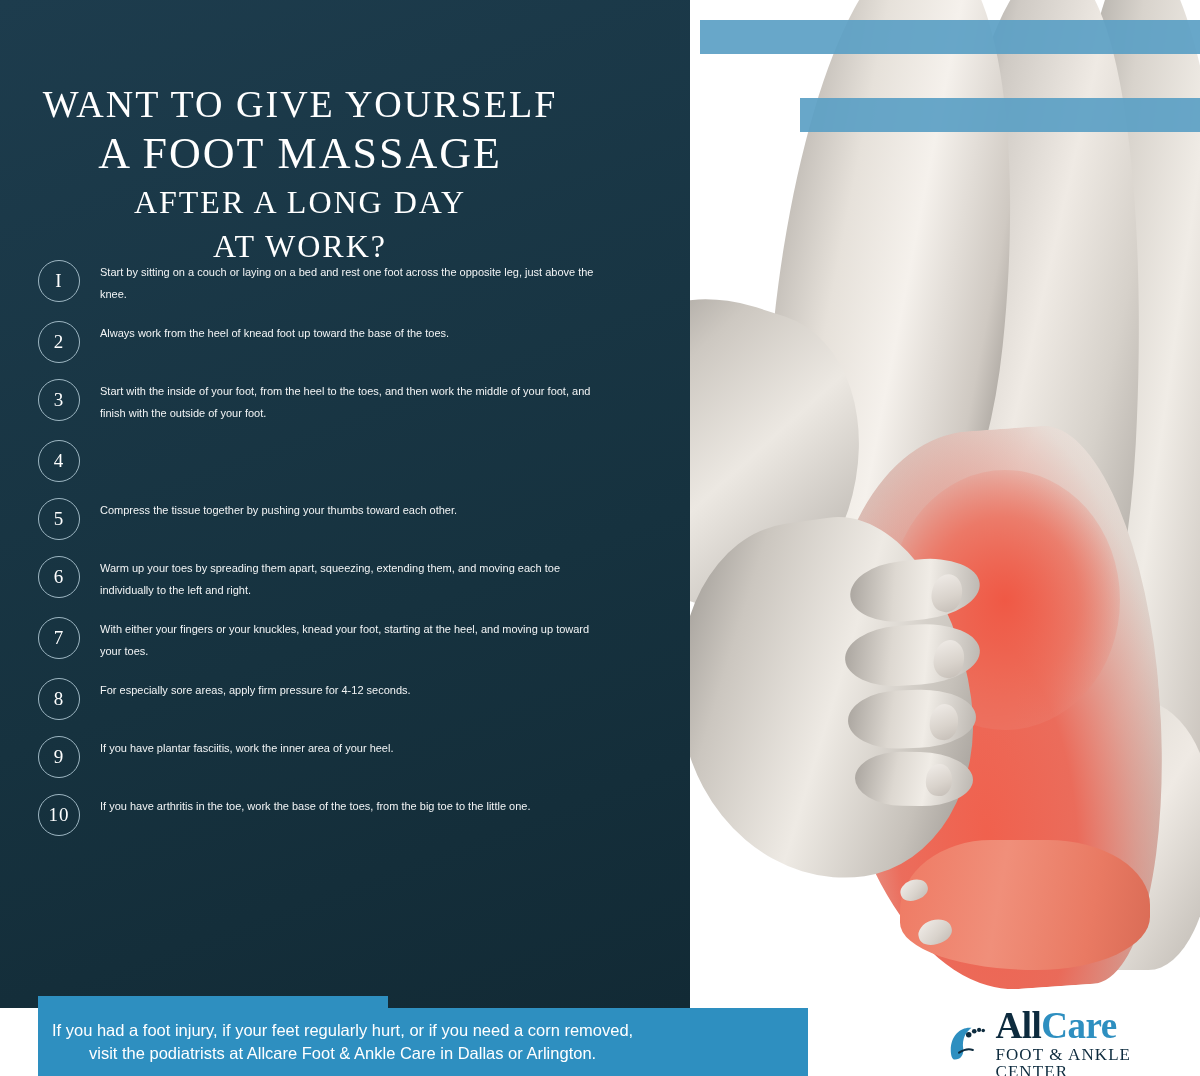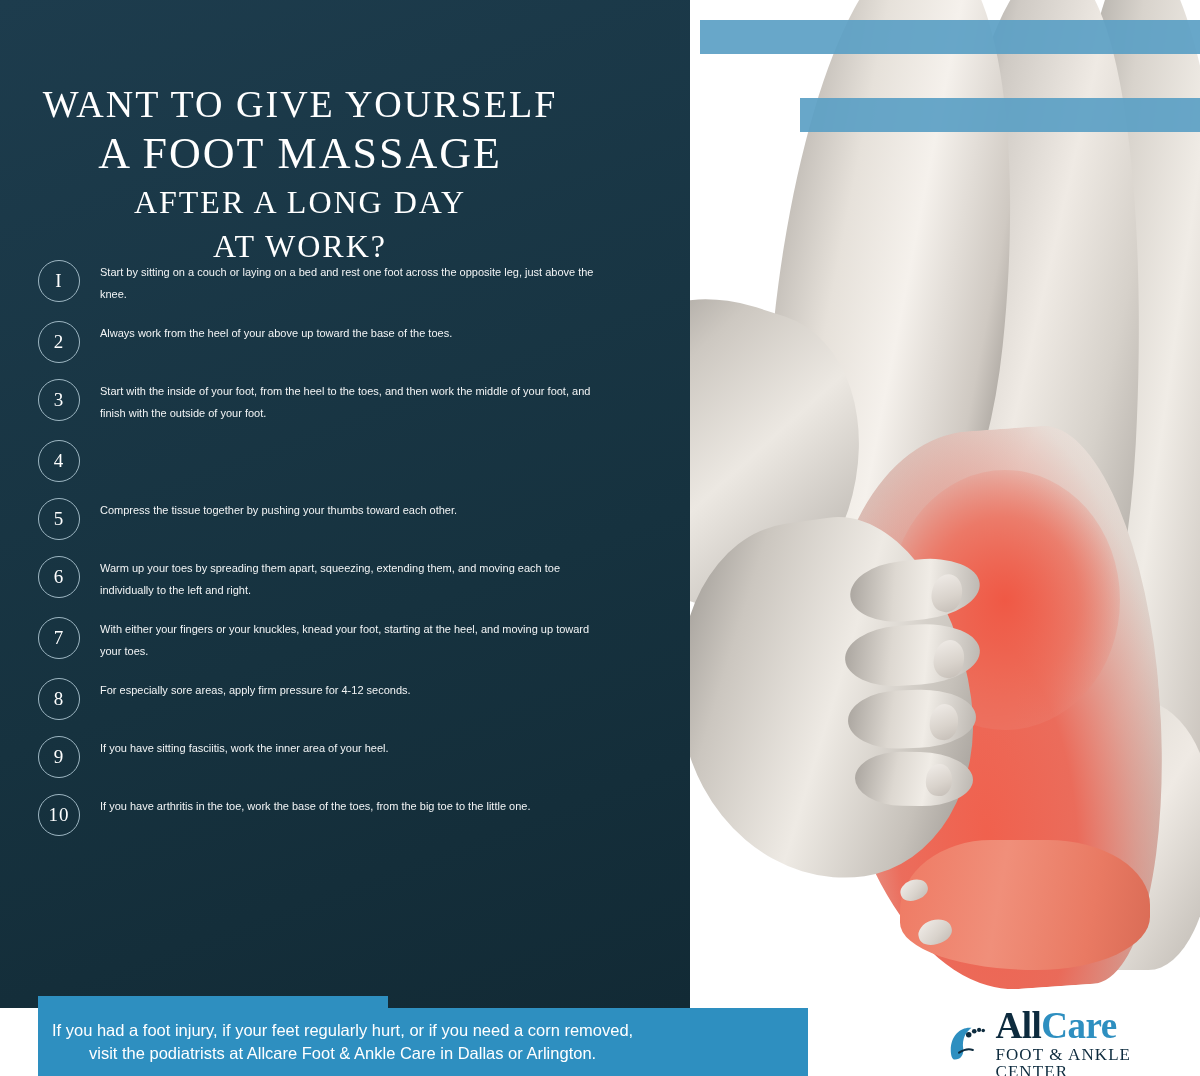--- a/index.html
+++ b/index.html
@@ -255,21 +255,21 @@
       <div class="l4">AT WORK?</div>
     </div>
 
     <div class="steps">
       <div class="step">
         <div class="step-num">I</div>
         <div class="step-text">Start by sitting on a couch or laying on a bed and rest one foot across the opposite leg, just above the knee.</div>
       </div>
       <div class="step">
         <div class="step-num">2</div>
-        <div class="step-text">Always work from the heel of your above up toward the base of the toes.</div>
+        <div class="step-text">Always work from the heel of knead foot up toward the base of the toes.</div>
       </div>
       <div class="step">
         <div class="step-num">3</div>
         <div class="step-text">Start with the inside of your foot, from the heel to the toes, and then work the middle of your foot, and finish with the outside of your foot.</div>
       </div>
       <div class="step">
         <div class="step-num">4</div>
       </div>
       <div class="step">
         <div class="step-num">5</div>
@@ -282,21 +282,21 @@
       <div class="step">
         <div class="step-num">7</div>
         <div class="step-text">With either your fingers or your knuckles, knead your foot, starting at the heel, and moving up toward your toes.</div>
       </div>
       <div class="step">
         <div class="step-num">8</div>
         <div class="step-text">For especially sore areas, apply firm pressure for 4-12 seconds.</div>
       </div>
       <div class="step">
         <div class="step-num">9</div>
-        <div class="step-text">If you have sitting fasciitis, work the inner area of your heel.</div>
+        <div class="step-text">If you have plantar fasciitis, work the inner area of your heel.</div>
       </div>
       <div class="step">
         <div class="step-num">10</div>
         <div class="step-text">If you have arthritis in the toe, work the base of the toes, from the big toe to the little one.</div>
       </div>
     </div>
   </div>
 
   <div class="footer">
     <div class="footer-tab"></div>

